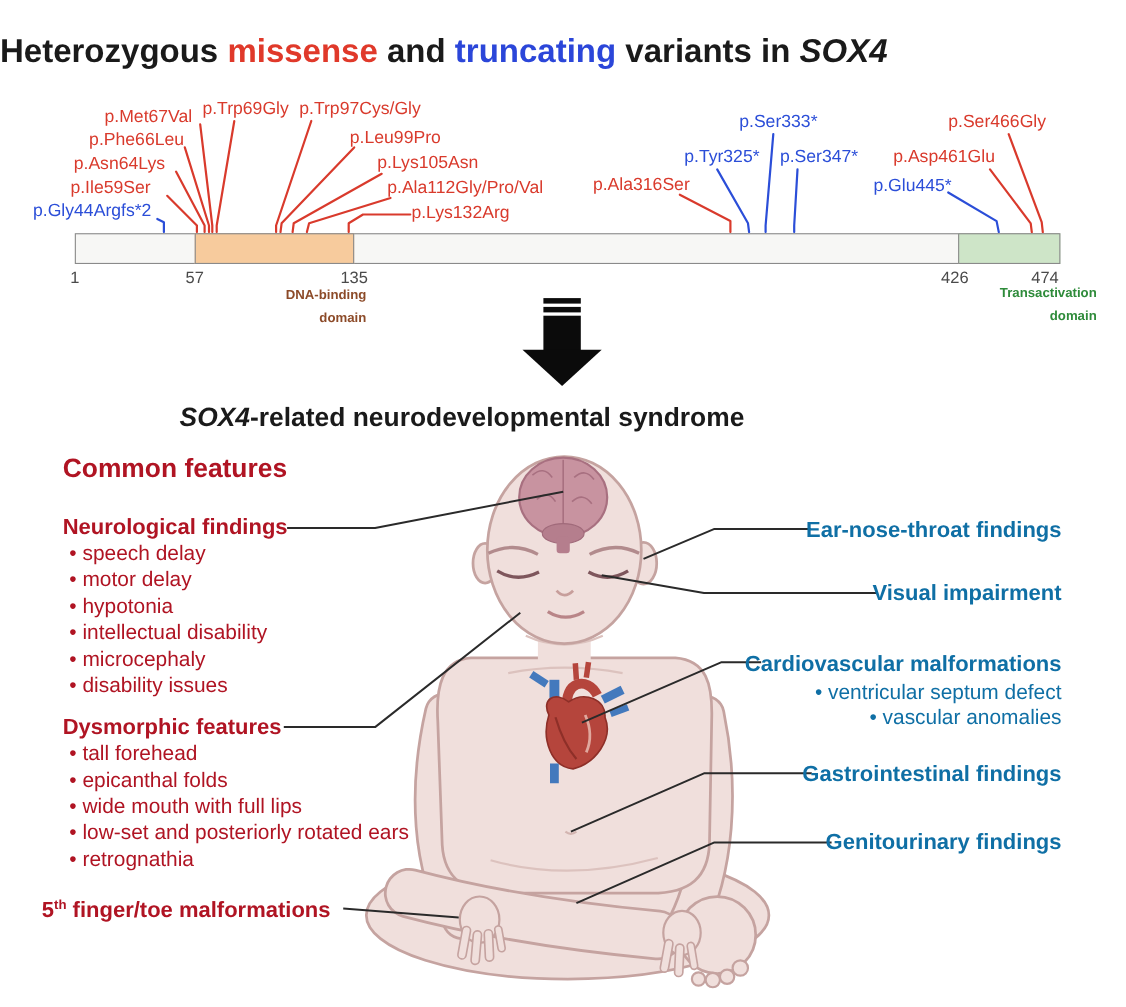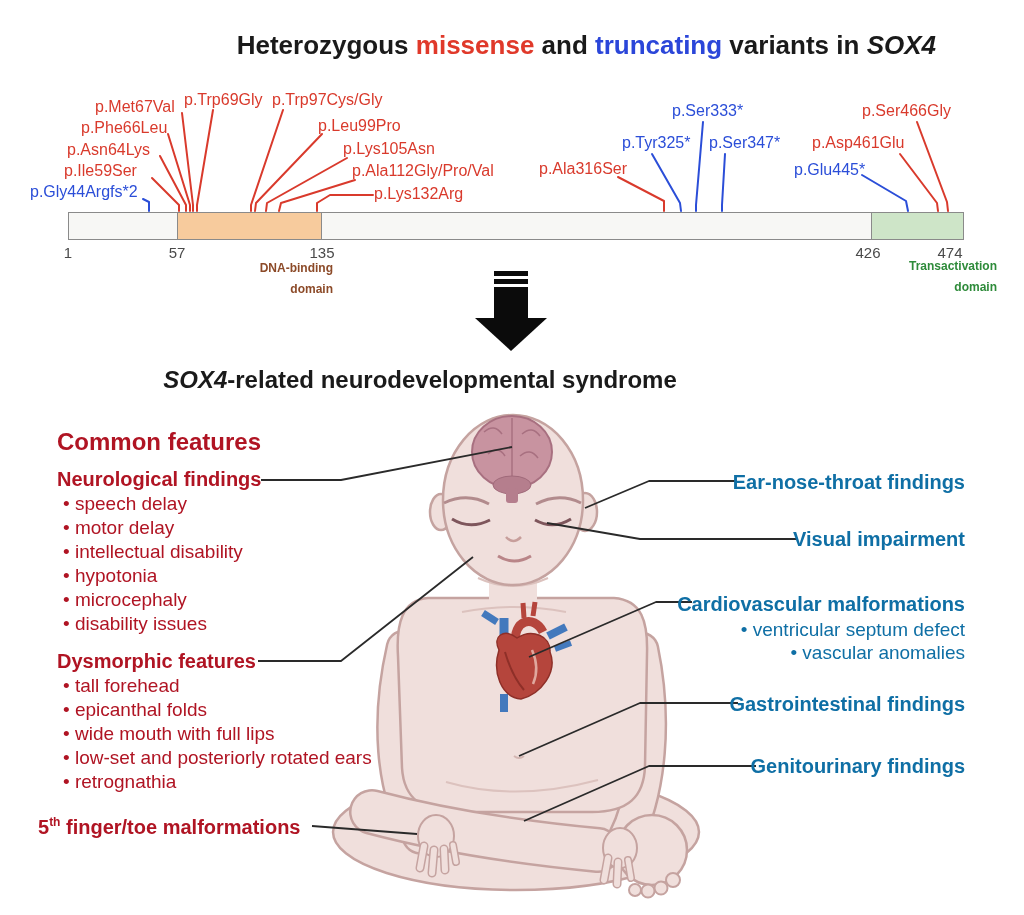--- a/index.html
+++ b/index.html
@@ -2,21 +2,21 @@
 <html><head>
 <meta charset="utf-8">
 <style>
   html,body{margin:0;padding:0;background:#ffffff;}
   #fig{position:relative;width:1024px;height:915px;background:#ffffff;overflow:hidden;
        font-family:"Liberation Sans","DejaVu Sans",sans-serif;}
   .abs{position:absolute;}
   svg{position:absolute;left:0;top:0;pointer-events:none;}
 
   
-  .main-title{left:0;top:30px;width:936px;text-align:right;font-size:26px;font-weight:bold;color:#1a1a1a;}
+  .main-title{left:0;top:30px;width:936px;text-align:left;font-size:30px;font-weight:bold;color:#1a1a1a;}
   .main-title .red{color:#e0392a;}
   .main-title .blue{color:#2b46d9;}
   .main-title .gene{font-style:italic;}
   .mid-title{left:0;top:366px;width:840px;text-align:center;font-size:24px;font-weight:bold;color:#1a1a1a;}
   .mid-title .gene{font-style:italic;}
 
   
   .variant{font-size:16px;white-space:nowrap;}
   .v-red{color:#d93a2c;}
   .v-blue{color:#2b4ed8;}
@@ -25,21 +25,21 @@
   .bar{left:68px;top:212px;width:895px;height:28px;background:#f7f7f5;border:1.5px solid #8a8a8a;box-sizing:border-box;}
   .dom{position:absolute;top:-1.5px;height:28px;box-sizing:border-box;border:1.5px solid #8a8a8a;}
   .dom-dna{left:107.5px;width:145px;background:#f7cb9d;}
   .dom-ta{left:801.5px;width:93px;background:#cee5c8;}
   .tick{font-size:15px;color:#4a4a4a;transform:translateX(-50%);white-space:nowrap;}
   .dom-label{width:170px;text-align:right;font-size:12px;font-weight:bold;line-height:21px;white-space:pre-line;}
   .dna-label{left:163px;top:258px;color:#8c4a28;}
   .ta-label{left:827px;top:256px;color:#2e8b3a;}
 
   
-  .heading-red{left:57px;top:428px;font-size:24px;font-weight:bold;color:#b01423;}
+  .heading-red{left:57px;top:413px;font-size:24px;font-weight:bold;color:#b01423;}
   .heading-blue{right:59px;top:426px;font-size:24px;font-weight:bold;color:#0f6fa5;text-align:right;}
   .feat-red{color:#b01423;font-size:20px;font-weight:bold;white-space:nowrap;}
   .feat-blue{color:#0f6fa5;font-size:20px;font-weight:bold;white-space:nowrap;text-align:right;}
   .bullets-red{color:#b01423;font-size:19px;line-height:24px;}
   .bullets-red div{padding-left:21px;}
   .bullets-red div::before{content:"• ";margin-left:-15px;}
   .bullets-blue{color:#0f6fa5;font-size:19px;line-height:23px;text-align:right;}
   .bullets-blue div::after{content:"";}
   .bullets-blue div::before{content:"• ";}
   sup{font-size:12px;vertical-align:super;}
@@ -216,22 +216,22 @@
 
   <div class="abs mid-title">
     <span class="gene">SOX4</span><span>-related neurodevelopmental syndrome</span>
   </div>
 
   <div class="abs heading-red">Common features</div>
   <div class="abs feat-red" style="left:57px;top:468px">Neurological findings</div>
   <div class="abs bullets-red" style="left:57px;top:492px">
     <div>speech delay</div>
     <div>motor delay</div>
+    <div>hypotonia</div>
     <div>intellectual disability</div>
-    <div>hypotonia</div>
     <div>microcephaly</div>
     <div>disability issues</div>
   </div>
   <div class="abs feat-red" style="left:57px;top:650px">Dysmorphic features</div>
   <div class="abs bullets-red" style="left:57px;top:674px">
     <div>tall forehead</div>
     <div>epicanthal folds</div>
     <div>wide mouth with full lips</div>
     <div>low-set and posteriorly rotated ears</div>
     <div>retrognathia</div>

